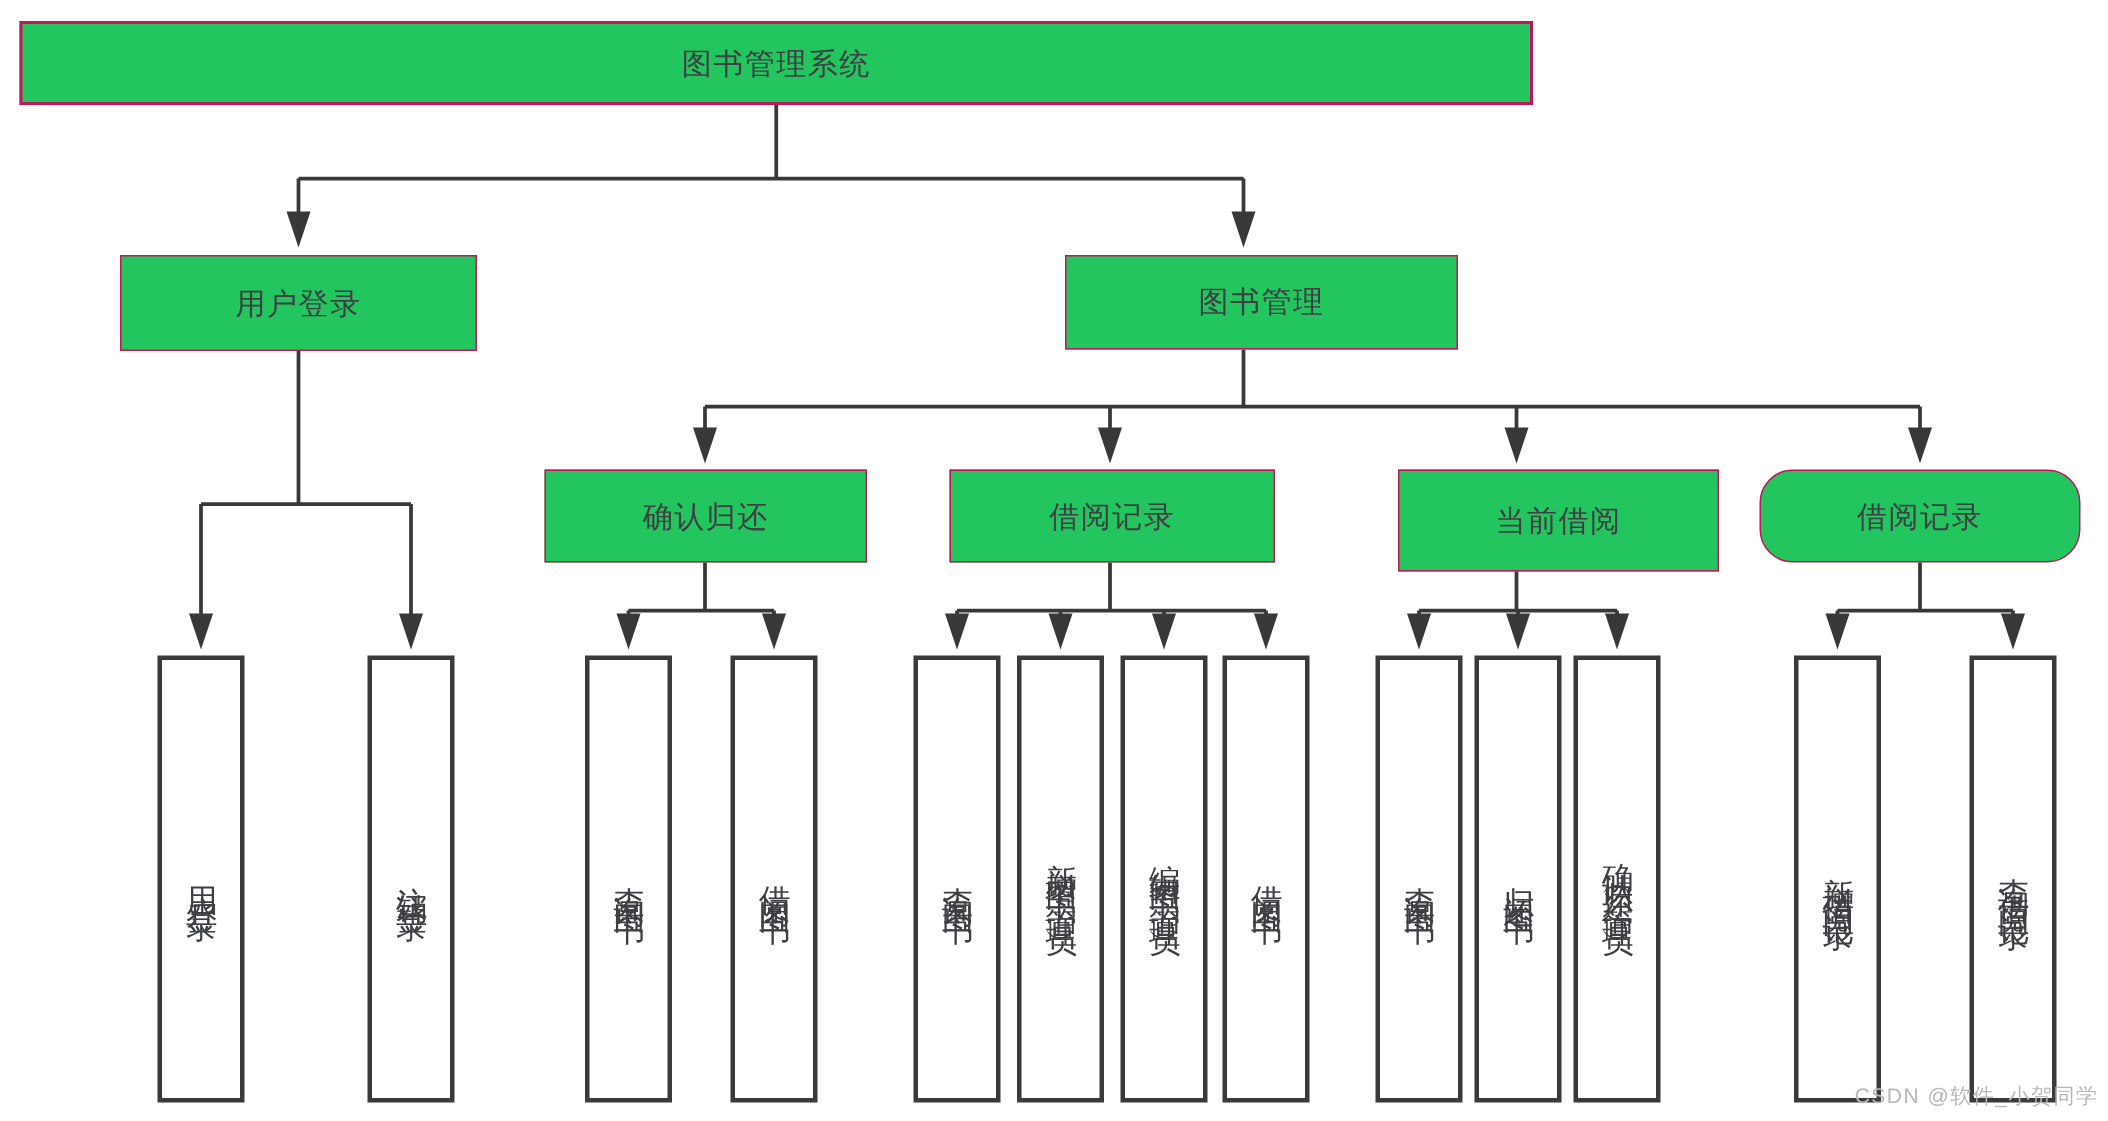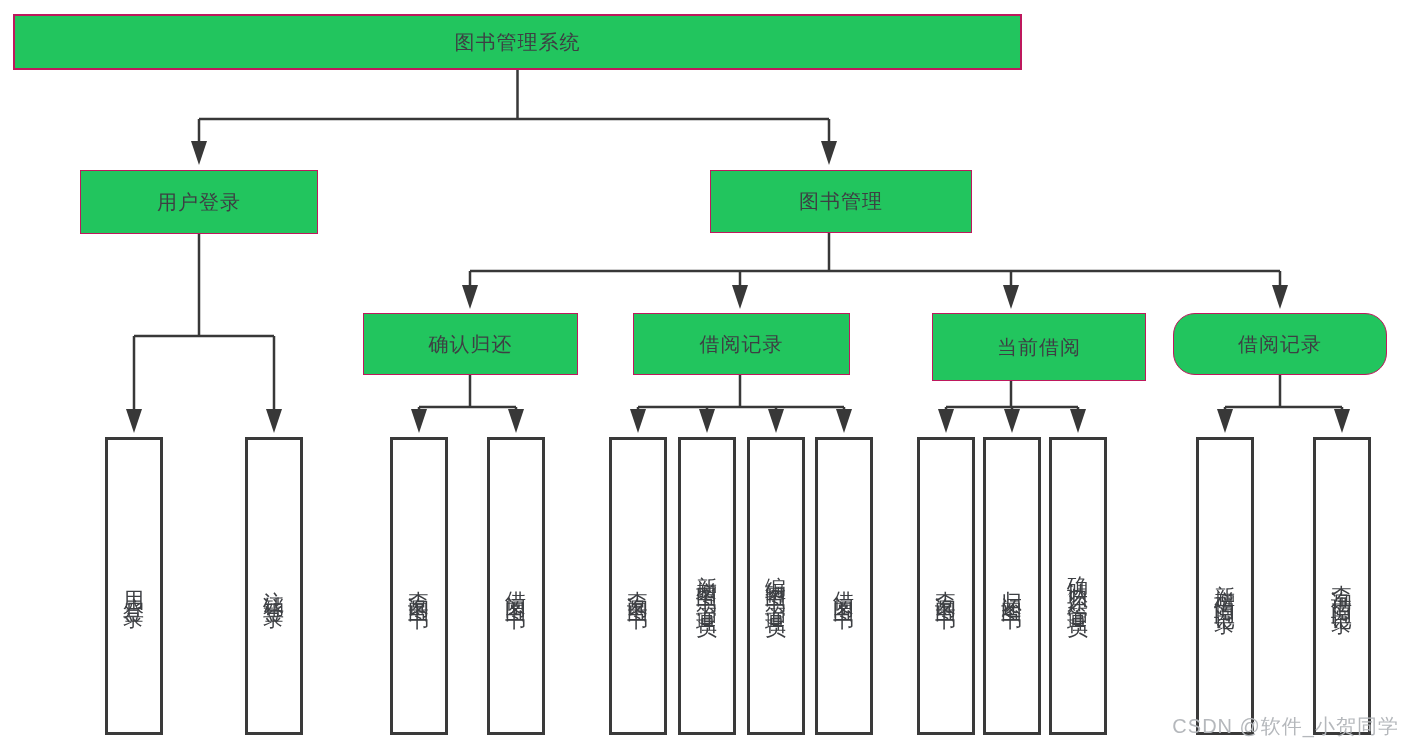--- a/index.html
+++ b/index.html
@@ -58,21 +58,21 @@
     text-orientation: mixed;
     font-size: 21px;
     letter-spacing: 6px;
     line-height: 1;
     white-space: nowrap;
   }
   .watermark {
     position: absolute;
     right: 6px;
     bottom: 7px;
-    font-size: 20px;
+    font-size: 14px;
     letter-spacing: 1px;
     color: #b5b8bc;
     white-space: nowrap;
     z-index: 5;
     margin-top: 12px;
   }
 </style>
 </head>
 <body>
 

